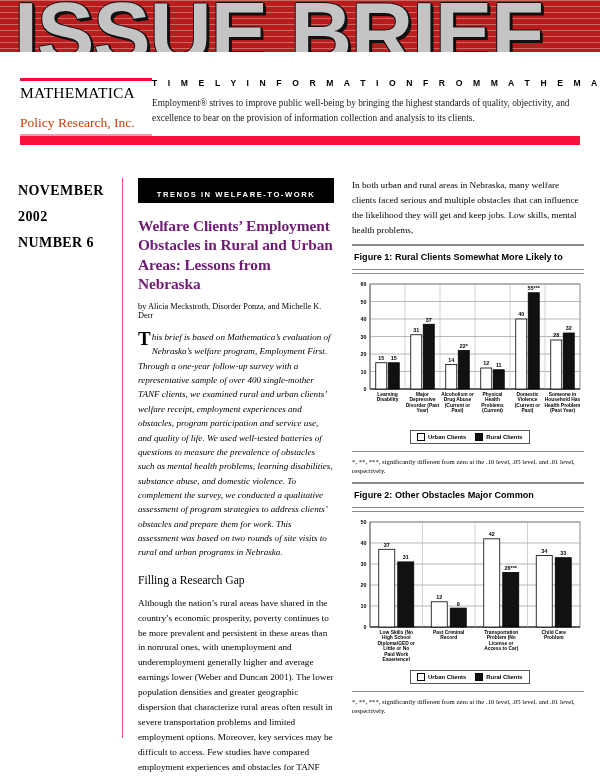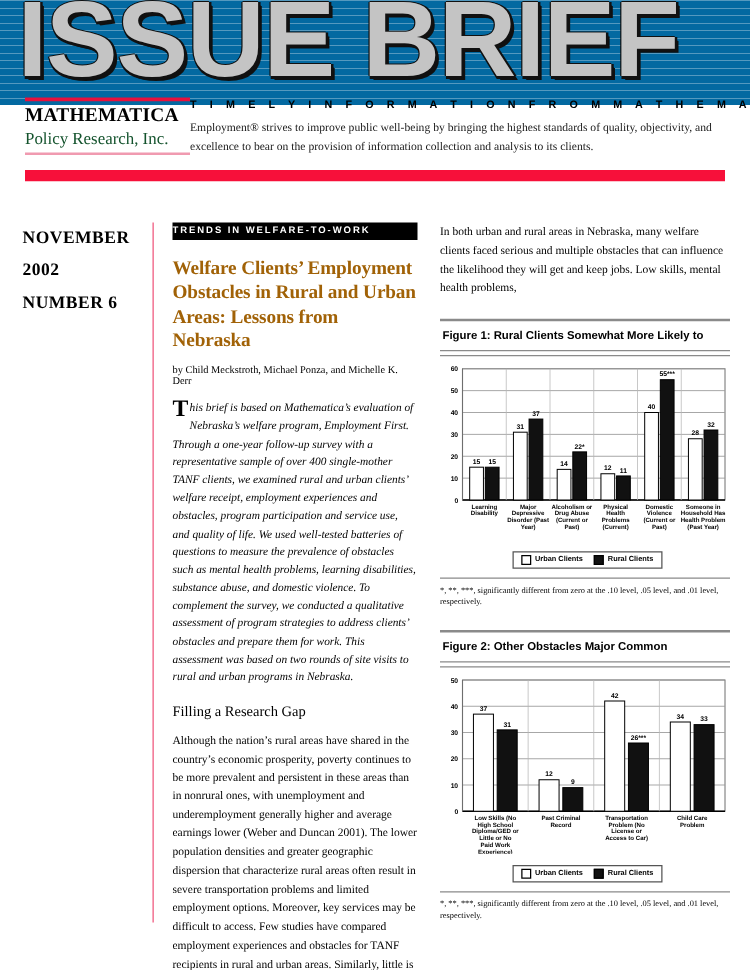--- a/index.html
+++ b/index.html
@@ -13,22 +13,22 @@
     position: relative;
     font-family: "Liberation Serif", serif;
     overflow: hidden;
   }
 
   
   .masthead {
     position: absolute;
     left: 0; top: 0;
     width: 600px;
-    height: 84px;
-    background: #0369a1;
+    height: 52px;
+    background: #b91c1c;
     overflow: hidden;
   }
   .masthead-stripes {
     position: absolute;
     left: 0; top: 0; right: 0; bottom: 0;
     background: repeating-linear-gradient(
       to bottom,
       rgba(255,255,255,0.32) 0px,
       rgba(255,255,255,0.32) 1px,
       rgba(247,16,58,0) 1px,
@@ -67,32 +67,32 @@
     background: #e8113c;
     margin-bottom: 3px;
   }
   .logo-rule-bottom {
     height: 2px;
     background: #f09ab0;
     margin-top: 3px;
   }
   .logo-name {
     font-family: "Liberation Serif", serif;
-    font-weight: bold;
+    font-weight: normal;
     font-size: 15.5px;
     letter-spacing: 0.2px;
     color: #000;
     line-height: 1.15;
   }
   .logo-sub {
     font-family: "Liberation Serif", serif;
     font-size: 13.5px;
-    color: #14532d;
+    color: #c2410c;
     line-height: 1.2;
-    margin-top: 1px;
+    margin-top: 13px;
   }
 
   
   .tagline {
     position: absolute;
     left: 152px;
     top: 78px;
     width: 440px;
   }
   .tagline-head {
@@ -151,32 +151,32 @@
     top: 178px;
     width: 196px;
   }
   .kicker {
     background: #000;
     color: #fff;
     font-family: "Liberation Sans", sans-serif;
     font-weight: bold;
     font-size: 7.6px;
     letter-spacing: 1.55px;
-    padding: 1px 0 4px 0;
-    text-align: left;
+    padding: 12px 0 4px 0;
+    text-align: center;
     width: 196px;
     box-sizing: border-box;
   }
   .headline {
     margin-top: 13px;
     font-family: "Liberation Serif", serif;
     font-weight: bold;
     font-size: 15.4px;
     line-height: 1.25;
-    color: #a16207;
+    color: #701a75;
     letter-spacing: -0.1px;
   }
   .byline {
     margin-top: 9px;
     font-family: "Liberation Serif", serif;
     font-size: 8.3px;
     color: #000;
   }
   .lede {
     margin-top: 10px;
@@ -220,21 +220,21 @@
   }
   .right-intro {
     font-family: "Liberation Serif", serif;
     font-size: 9.2px;
     line-height: 1.62;
     color: #000;
   }
 
   
   .figure {
-    margin-top: 17px;
+    margin-top: 6px;
   }
   .fig-rule-thick {
     height: 2.5px;
     background: #8a8a8a;
   }
   .fig-title {
     font-family: "Liberation Sans", sans-serif;
     font-weight: bold;
     font-size: 9.1px;
     color: #000;
@@ -316,21 +316,21 @@
 <div class="meta-col">
   <div>NOVEMBER 2002</div>
   <div>NUMBER 6</div>
 </div>
 
 <div class="v-divider"></div>
 
 <div class="article">
   <div class="kicker">TRENDS IN WELFARE-TO-WORK</div>
   <div class="headline">Welfare Clients’ Employment Obstacles in Rural and Urban Areas: Lessons from Nebraska</div>
-  <div class="byline">by Child Meckstroth, Michael Ponza, and Michelle K. Derr</div>
+  <div class="byline">by Alicia Meckstroth, Disorder Ponza, and Michelle K. Derr</div>
   <div class="lede">
     <span class="dropcap">T</span><span>his brief is based on Mathematica’s evaluation of Nebraska’s welfare program, Employment First. Through a one-year follow-up survey with a representative sample of over 400 single-mother TANF clients, we examined rural and urban clients’ welfare receipt, employment experiences and obstacles, program participation and service use, and quality of life. We used well-tested batteries of questions to measure the prevalence of obstacles such as mental health problems, learning disabilities, substance abuse, and domestic violence. To complement the survey, we conducted a qualitative assessment of program strategies to address clients’ obstacles and prepare them for work. This assessment was based on two rounds of site visits to rural and urban programs in Nebraska.</span>
   </div>
   <div class="section-head">Filling a Research Gap</div>
   <div class="body-text">Although the nation’s rural areas have shared in the country’s economic prosperity, poverty continues to be more prevalent and persistent in these areas than in nonrural ones, with unemployment and underemployment generally higher and average earnings lower (Weber and Duncan 2001). The lower population densities and greater geographic dispersion that characterize rural areas often result in severe transportation problems and limited employment options. Moreover, key services may be difficult to access. Few studies have compared employment experiences and obstacles for TANF recipients in rural and urban areas. Similarly, little is known about the different challenges rural and urban service providers face. This research aimed to address these gaps.</div>
 </div>
 
 <div class="right-col">
 
   <div class="right-intro">In both urban and rural areas in Nebraska, many welfare clients faced serious and multiple obstacles that can influence the likelihood they will get and keep jobs. Low skills, mental health problems,</div>

